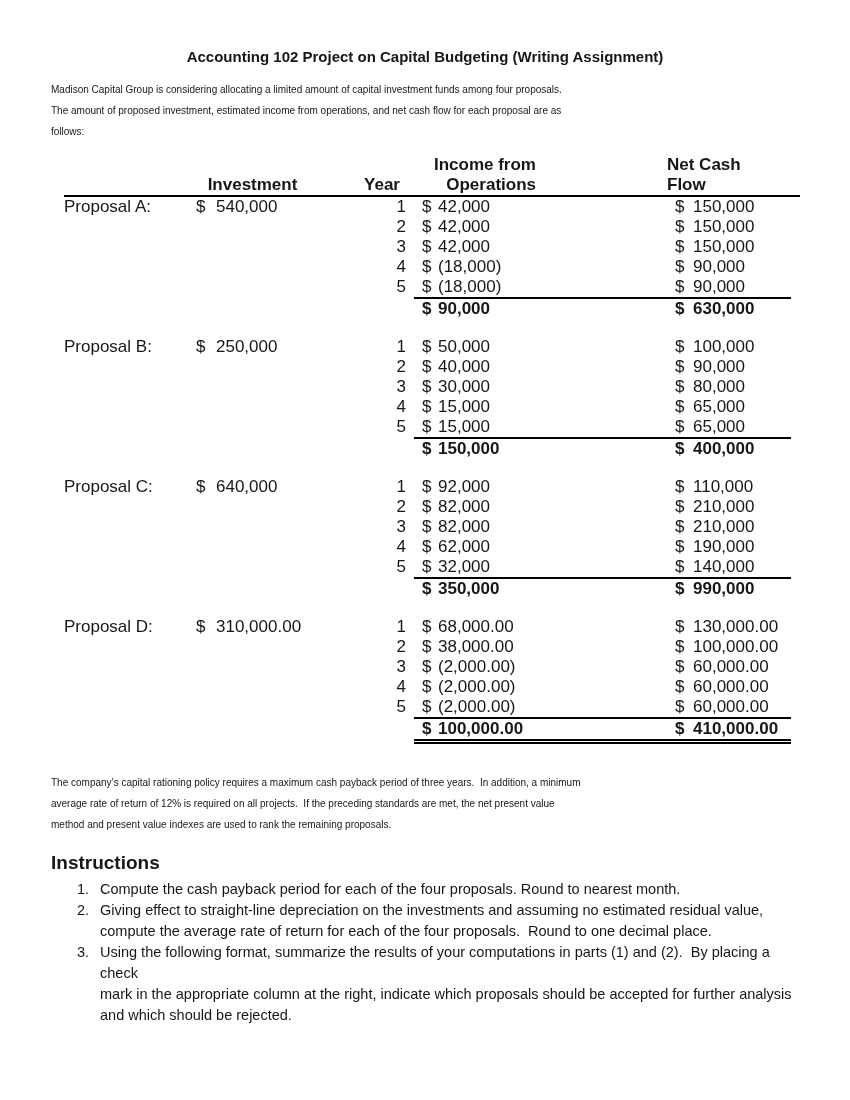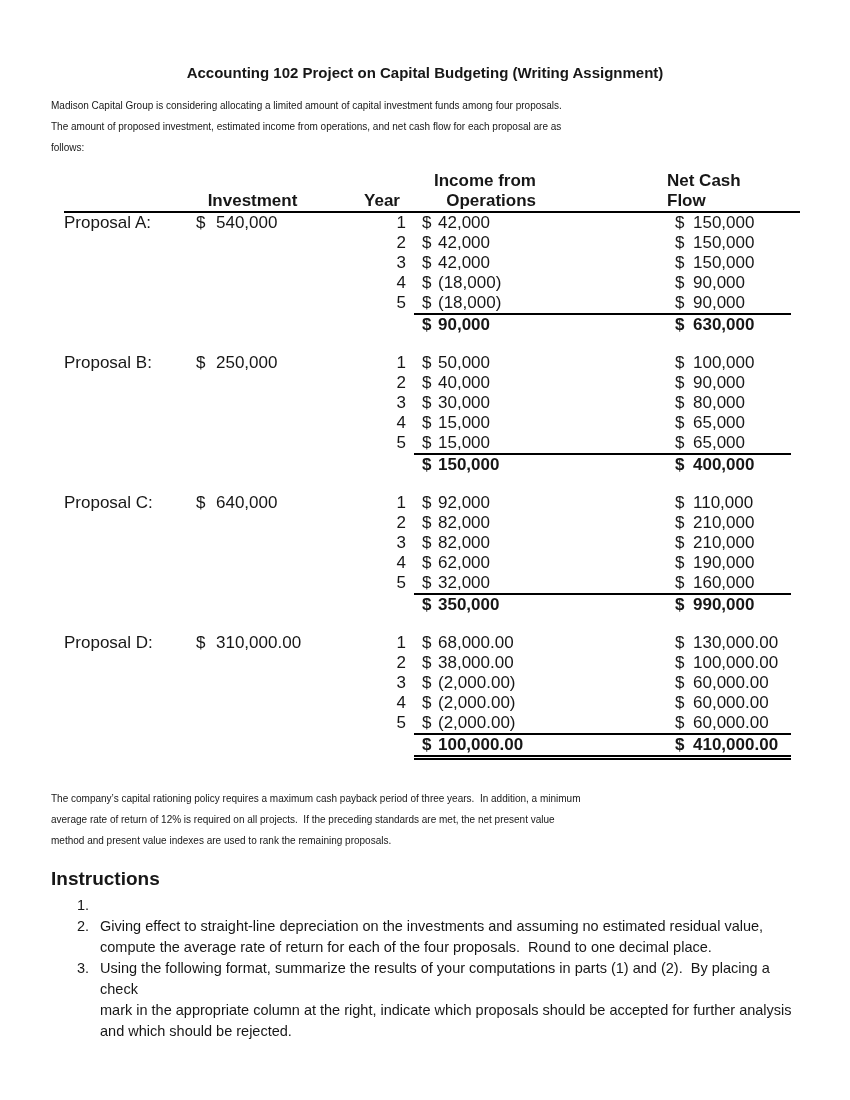--- a/index.html
+++ b/index.html
@@ -5,21 +5,21 @@
   html,body { margin:0; padding:0; background:#ffffff; }
   body {
     width:850px; height:1100px;
     font-family:"Liberation Sans", sans-serif;
     color:#171717;
     overflow:hidden;
   }
   .page { position:relative; width:850px; height:1100px; background:#fff; }
 
   .doc-title {
-    padding-top:62px;
+    padding-top:46px;
     text-align:center;
     font-weight:bold;
     font-size:15px;
     line-height:21px;
   }
   .para {
     margin:12px 0 0 51px;
     width:752px;
     font-size:10px;
     line-height:21px;
@@ -291,21 +291,21 @@
         <td class="cur pl8">$</td>
         <td class="num pr4">190,000</td>
         <td></td>
       </tr>
       <tr class="y5">
         <td class="yr">5</td>
         <td class="cur pl8 ul">$</td>
         <td class="num pr4 ul">32,000</td>
         <td class="ul"></td>
         <td class="cur pl8 ul">$</td>
-        <td class="num pr4 ul">160,000</td>
+        <td class="num pr4 ul">140,000</td>
         <td></td>
       </tr>
       <tr class="total">
         <td></td>
         <td class="cur pl8">$</td>
         <td class="num pr4">350,000</td>
         <td></td>
         <td class="cur pl8">$</td>
         <td class="num pr4">990,000</td>
         <td></td>
@@ -380,20 +380,21 @@
 
   <div class="para closing">The company’s capital rationing policy requires a maximum cash payback period of three years.  In addition, a minimum
 average rate of return of 12% is required on all projects.  If the preceding standards are met, the net present value
 method and present value indexes are used to rank the remaining proposals.</div>
 
   <div class="ins-heading">Instructions</div>
 
   <div class="ins-list">
     <div class="ins-item">
       <span class="ins-num">1.</span>
+      <div class="ins-text">Compute the cash payback period for each of the four proposals. Round to nearest month.</div>
     </div>
     <div class="ins-item">
       <span class="ins-num">2.</span>
       <div class="ins-text">Giving effect to straight-line depreciation on the investments and assuming no estimated residual value,
 compute the average rate of return for each of the four proposals.  Round to one decimal place.</div>
     </div>
     <div class="ins-item">
       <span class="ins-num">3.</span>
       <div class="ins-text">Using the following format, summarize the results of your computations in parts (1) and (2).  By placing a check
 mark in the appropriate column at the right, indicate which proposals should be accepted for further analysis

